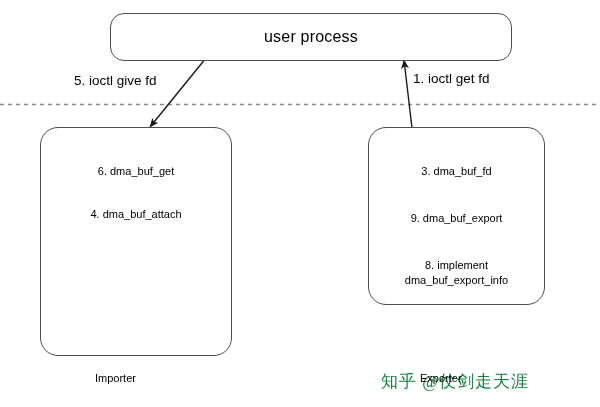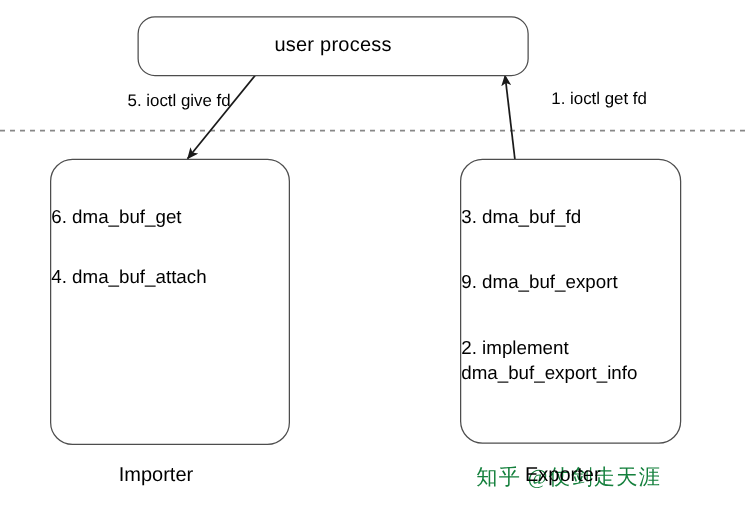--- a/index.html
+++ b/index.html
@@ -24,79 +24,79 @@
   .node-box {
     position: absolute;
     box-sizing: border-box;
     border: 1.4px solid #4d4d4d;
     border-radius: 14px;
     background: #ffffff;
   }
   #user-process-box {
     left: 110px;
     top: 13px;
-    width: 313px;
+    width: 402px;
     height: 48px;
     display: flex;
     align-items: center;
     justify-content: center;
   }
   #user-process-label {
     font-size: 16px;
     letter-spacing: 0.2px;
   }
   #importer-box {
     left: 40px;
     top: 127px;
     width: 192px;
     height: 229px;
     border-radius: 18px;
   }
   #exporter-box {
     left: 368px;
     top: 127px;
     width: 177px;
-    height: 228px;
+    height: 178px;
     border-radius: 18px;
   }
   .box-lines {
     position: absolute;
     left: 0;
     width: 100%;
-    font-size: 15px;
+    text-align: center;
+    font-size: 11px;
     line-height: 1.35;
   }
   #importer-lines { top: 36px; }
   #exporter-lines { top: 36px; }
   .step-line {
     margin: 0;
     padding: 0;
     white-space: nowrap;
   }
   #importer-lines .step-line { margin-bottom: 28px; }
   #exporter-lines .step-line { margin-bottom: 32px; }
   .step-line.multi { white-space: normal; }
   .step-sub { display: block; }
   .edge-label {
     position: absolute;
     font-size: 13.5px;
     white-space: nowrap;
-    margin-left: 28px;
   }
   #label-ioctl-give-fd {
     left: 74px;
     top: 73px;
   }
   #label-ioctl-get-fd {
     left: 413px;
     top: 71px;
   }
   .zone-caption {
     position: absolute;
-    font-size: 16px;
+    font-size: 11px;
     white-space: nowrap;
   }
   #importer-caption {
     left: 95px;
     top: 372px;
   }
   #exporter-caption {
     left: 420px;
     top: 372px;
     z-index: 3;
@@ -144,21 +144,21 @@
     <p class="step-line">6. dma_buf_get</p>
     <p class="step-line">4. dma_buf_attach</p>
   </div>
 </div>
 
 <div class="node-box" id="exporter-box">
   <div class="box-lines" id="exporter-lines">
     <p class="step-line">3. dma_buf_fd</p>
     <p class="step-line">9. dma_buf_export</p>
     <p class="step-line multi">
-      <span class="step-sub">2. implement</span>
+      <span class="step-sub">8. implement</span>
       <span class="step-sub">dma_buf_export_info</span>
     </p>
   </div>
 </div>
 
 <div class="zone-caption" id="importer-caption">Importer</div>
 
 <div id="watermark">知乎 @仗剑走天涯</div>
 
 <div class="zone-caption" id="exporter-caption">Exporter</div>

